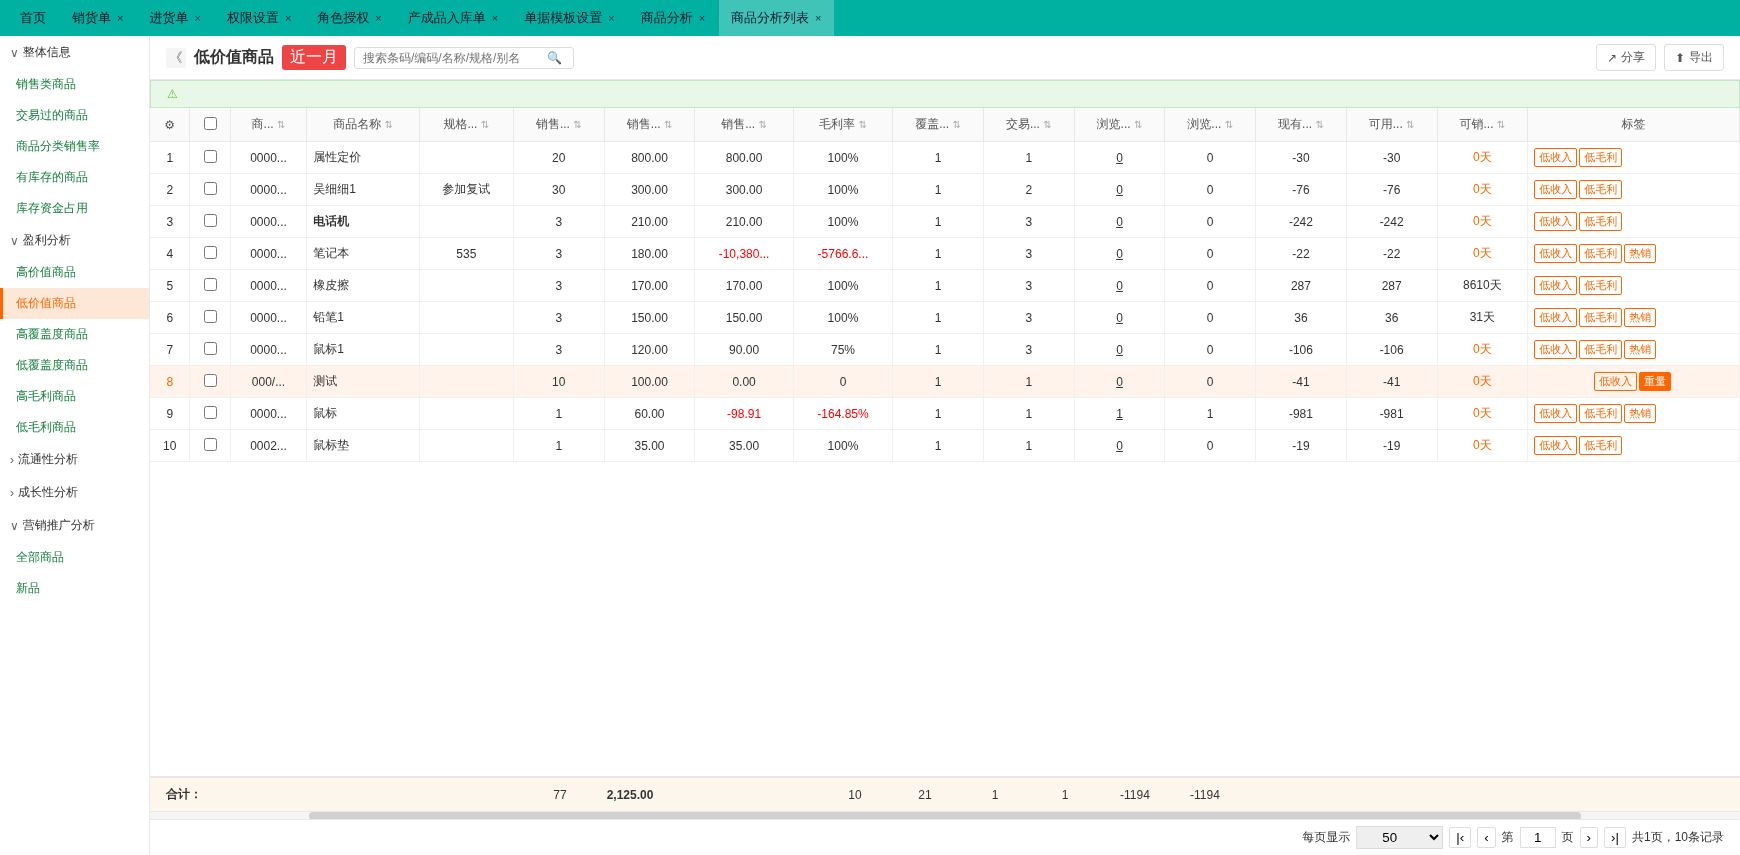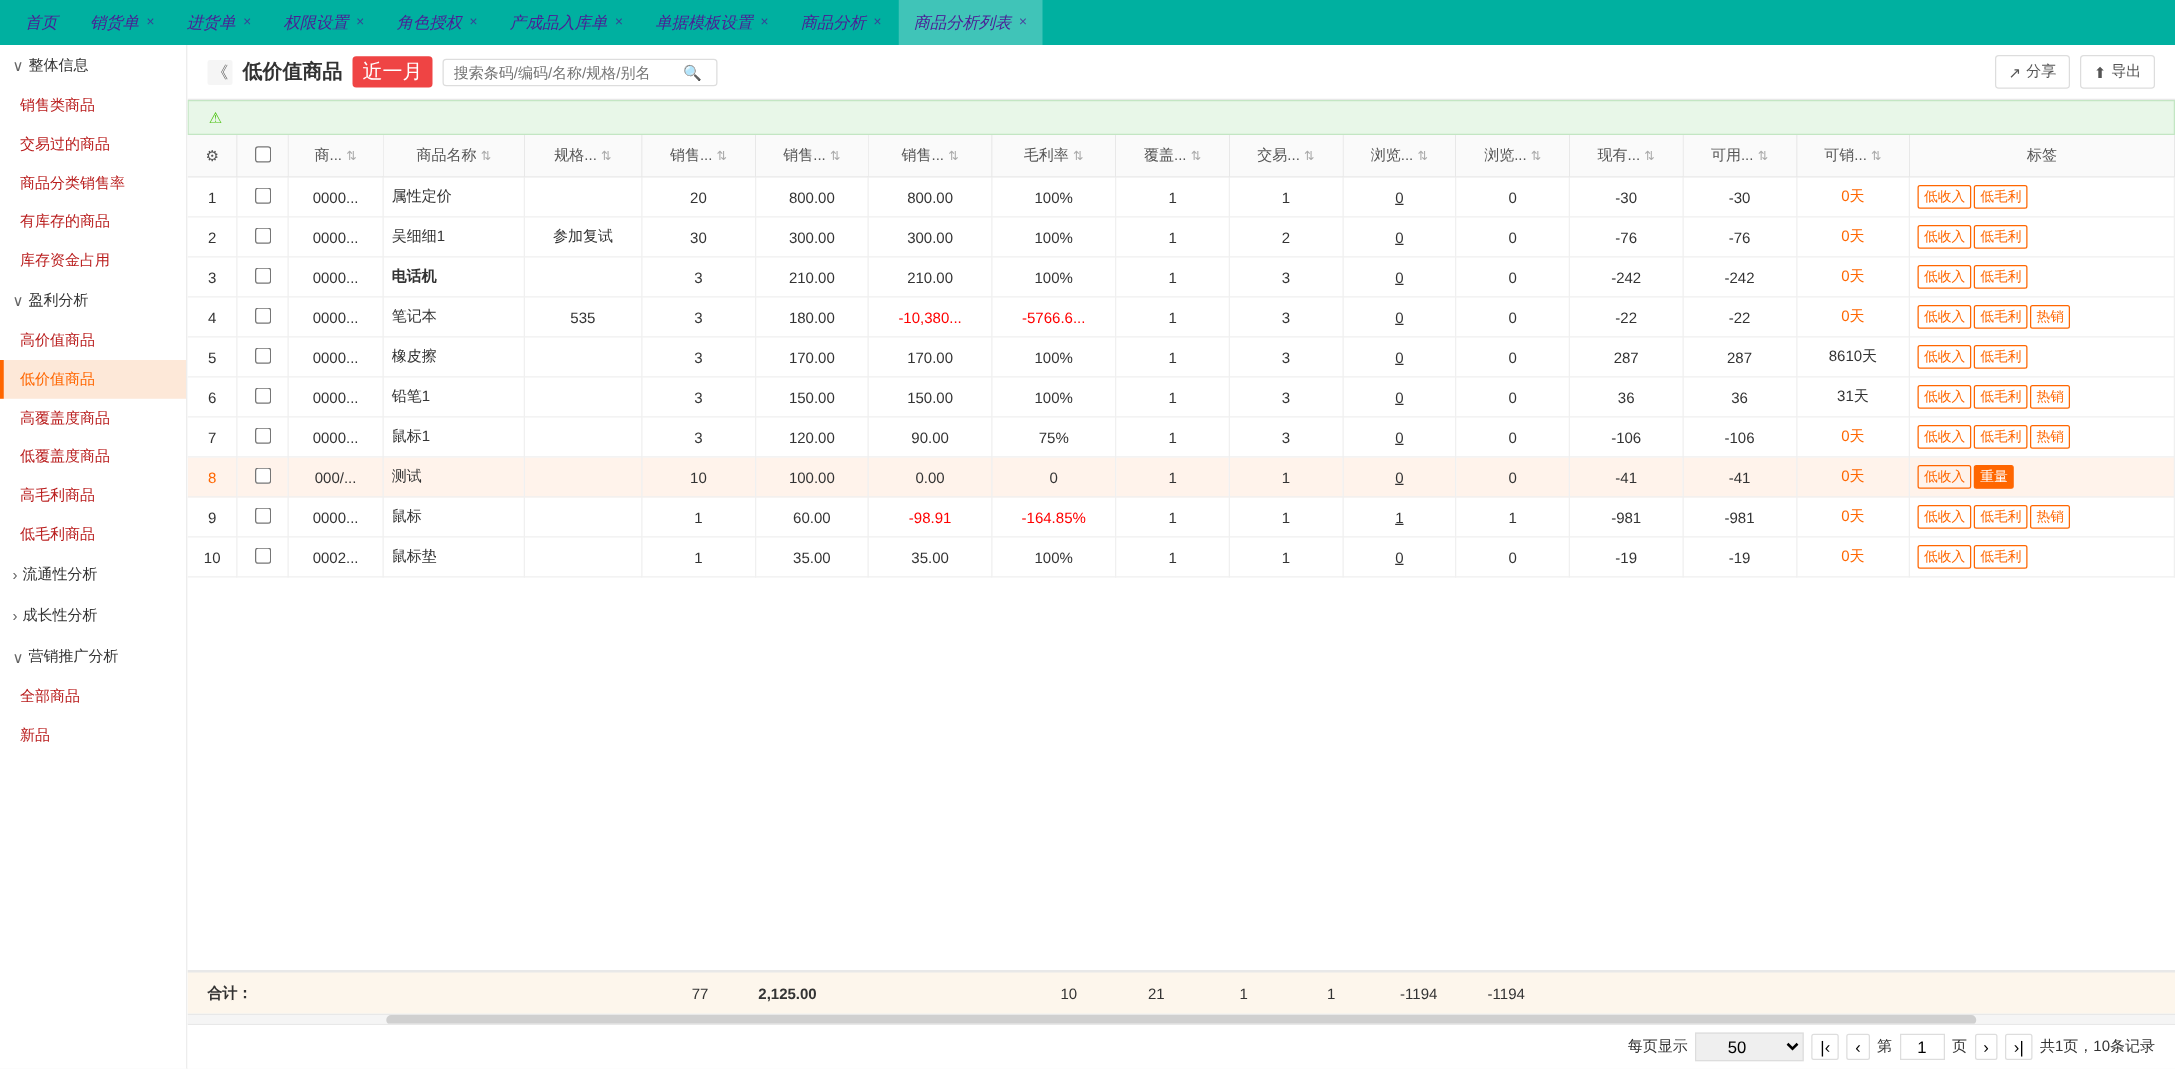--- a/index.html
+++ b/index.html
@@ -8,29 +8,28 @@
     
     .top-nav {
       background: #00b0a0;
       display: flex;
       align-items: center;
       height: 36px;
       padding: 0 8px;
       gap: 2px;
     }
     .nav-item {
-      color: #4c1d95;
+      color: #0f172a;
       padding: 0 12px;
       height: 36px;
       display: flex;
       align-items: center;
       cursor: pointer;
       font-size: 13px;
       white-space: nowrap;
-      font-style: italic;
     }
     .nav-item.active { background: rgba(255,255,255,0.25); }
     .nav-item .close-x { margin-left: 6px; font-size: 11px; opacity: 0.8; }
 
     
     .main-layout {
       display: flex;
       height: calc(855px - 36px);
     }
 
@@ -47,21 +46,21 @@
       align-items: center;
       padding: 8px 10px;
       color: #333;
       font-size: 12px;
       cursor: pointer;
     }
     .sidebar-group-title .arrow { margin-right: 4px; color: #666; }
     .sidebar-item {
       padding: 7px 10px 7px 16px;
       font-size: 12px;
-      color: #b91c1c;
+      color: #15803d;
       cursor: pointer;
     }
     .sidebar-item.active {
       background: #fde8d8;
       color: #ff6600;
       border-left: 3px solid #ff6600;
       padding-left: 13px;
     }
 
     
@@ -490,21 +489,21 @@
               <td>100.00</td>
               <td>0.00</td>
               <td>0</td>
               <td>1</td>
               <td>1</td>
               <td><span class="underline">0</span></td>
               <td>0</td>
               <td>-41</td>
               <td>-41</td>
               <td style="color: rgb(255, 102, 0);">0天</td>
-              <td style="text-align: left;"><span class="tag">低收入</span><span class="tag" style="background: rgb(255, 102, 0); color: rgb(255, 255, 255); border-color: rgb(255, 102, 0);">重量</span></td>
+              <td style="text-align: center;"><span class="tag">低收入</span><span class="tag" style="background: rgb(255, 102, 0); color: rgb(255, 255, 255); border-color: rgb(255, 102, 0);">重量</span></td>
             </tr>
             <tr>
               <td>9</td>
               <td><input type="checkbox" style=""></td>
               <td>0000...</td>
               <td style="text-align: left;">鼠标</td>
               <td></td>
               <td>1</td>
               <td>60.00</td>
               <td style="color: rgb(255, 0, 0);">-98.91</td>

